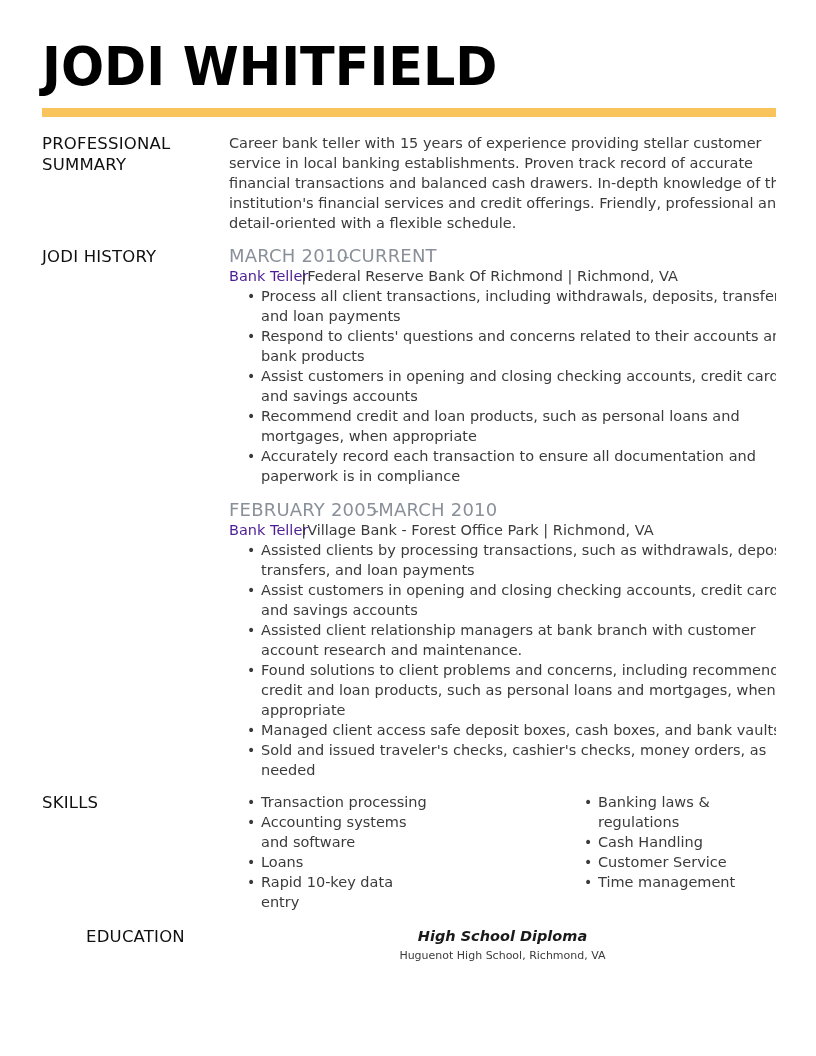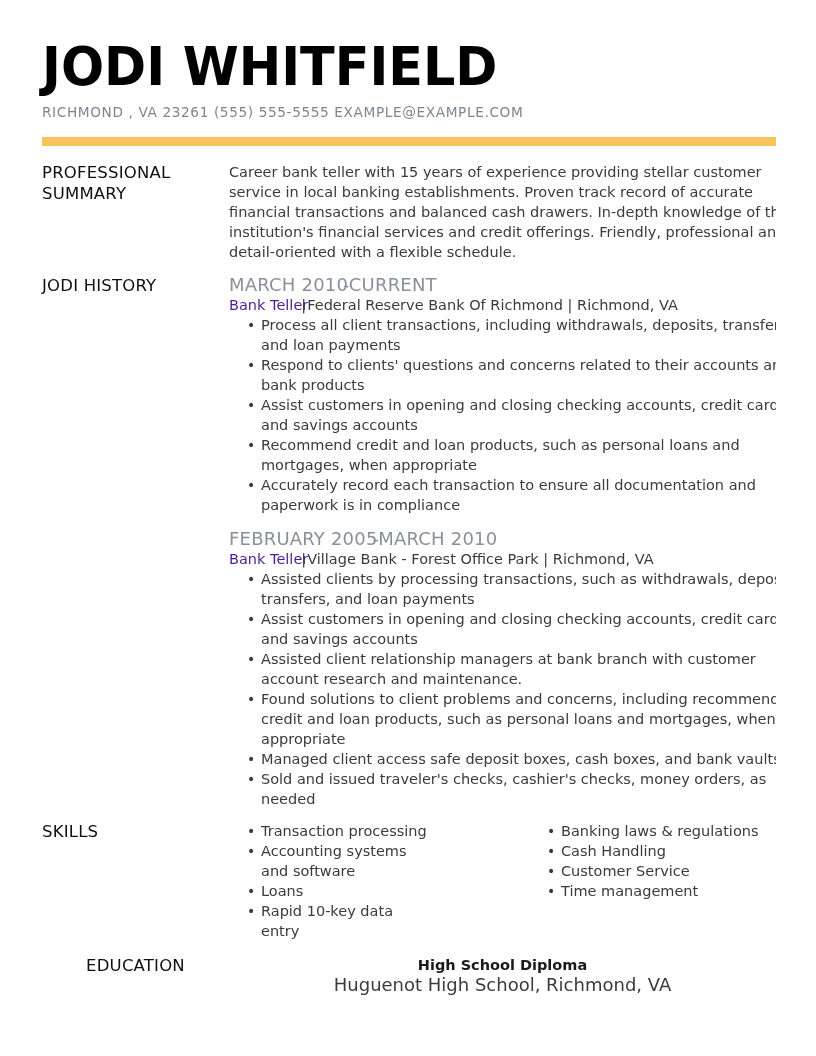--- a/index.html
+++ b/index.html
@@ -55,35 +55,34 @@
 
   ul.bullets { list-style:none; padding-left:32px; font-size:14.5px; line-height:20px; }
   ul.bullets li { position:relative; }
   ul.bullets li::before {
     content:"\2022";
     position:absolute; left:-14px; top:0;
     font-size:14px; color:#3b3b3b;
   }
 
   
-  .skills-cols { display:flex; }
+  .skills-cols { display:flex;gap:37px; }
   ul.skill-col-left  { width:200px; flex:0 0 200px; }
   ul.skill-col-right { margin-left:100px; width:247px; }
 
   
-  .edu-degree { font-size:14.5px; line-height:20px; font-weight:700; color:#1a1a1a; }
-  .edu-school { font-size:18px; line-height:20px; color:#3b3b3b; }
+  .edu-degree { font-size:14.5px; line-height:20px; font-weight:700; color:#1a1a1a;font-style:italic; }
+  .edu-school { font-size:11px; line-height:20px; color:#3b3b3b; }
 </style>
 </head>
 <body>
 
 <div class="page">
 
   <h1 class="name">JODI WHITFIELD</h1>
-  <div class="contact">RICHMOND , VA 23261 (555) 555-5555 EXAMPLE@EXAMPLE.COM</div>
   <div class="accent-bar" style="background: rgb(250, 196, 92);"></div>
 
   <section class="section sec-summary">
     <h2 class="sec-heading">PROFESSIONAL SUMMARY</h2>
     <div class="sec-body">
       <p class="body-text wide">Career bank teller with 15 years of experience providing stellar customer service in local banking establishments. Proven track record of accurate financial transactions and balanced cash drawers. In-depth knowledge of the institution's financial services and credit offerings. Friendly, professional and detail-oriented with a flexible schedule.</p>
     </div>
   </section>
 
   <section class="section sec-work">

